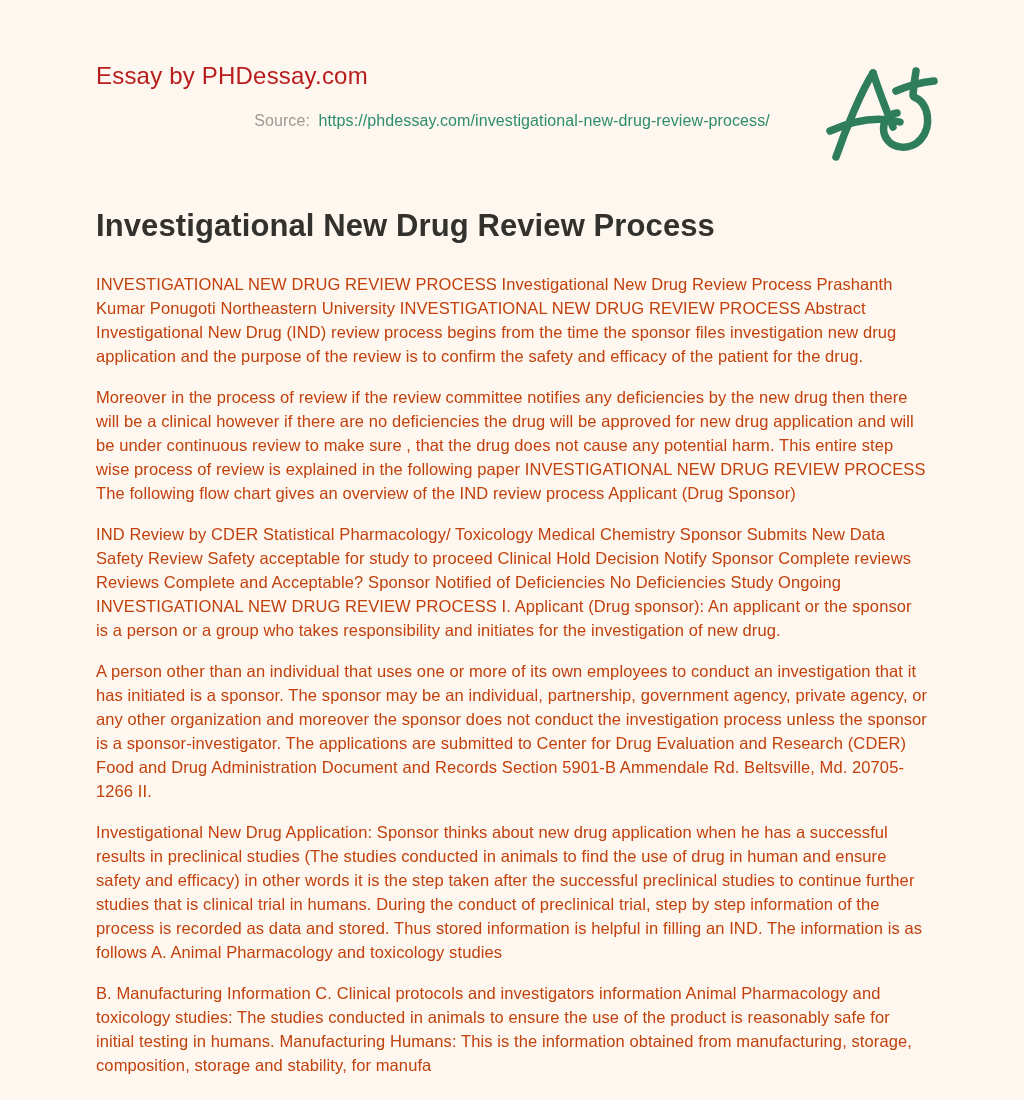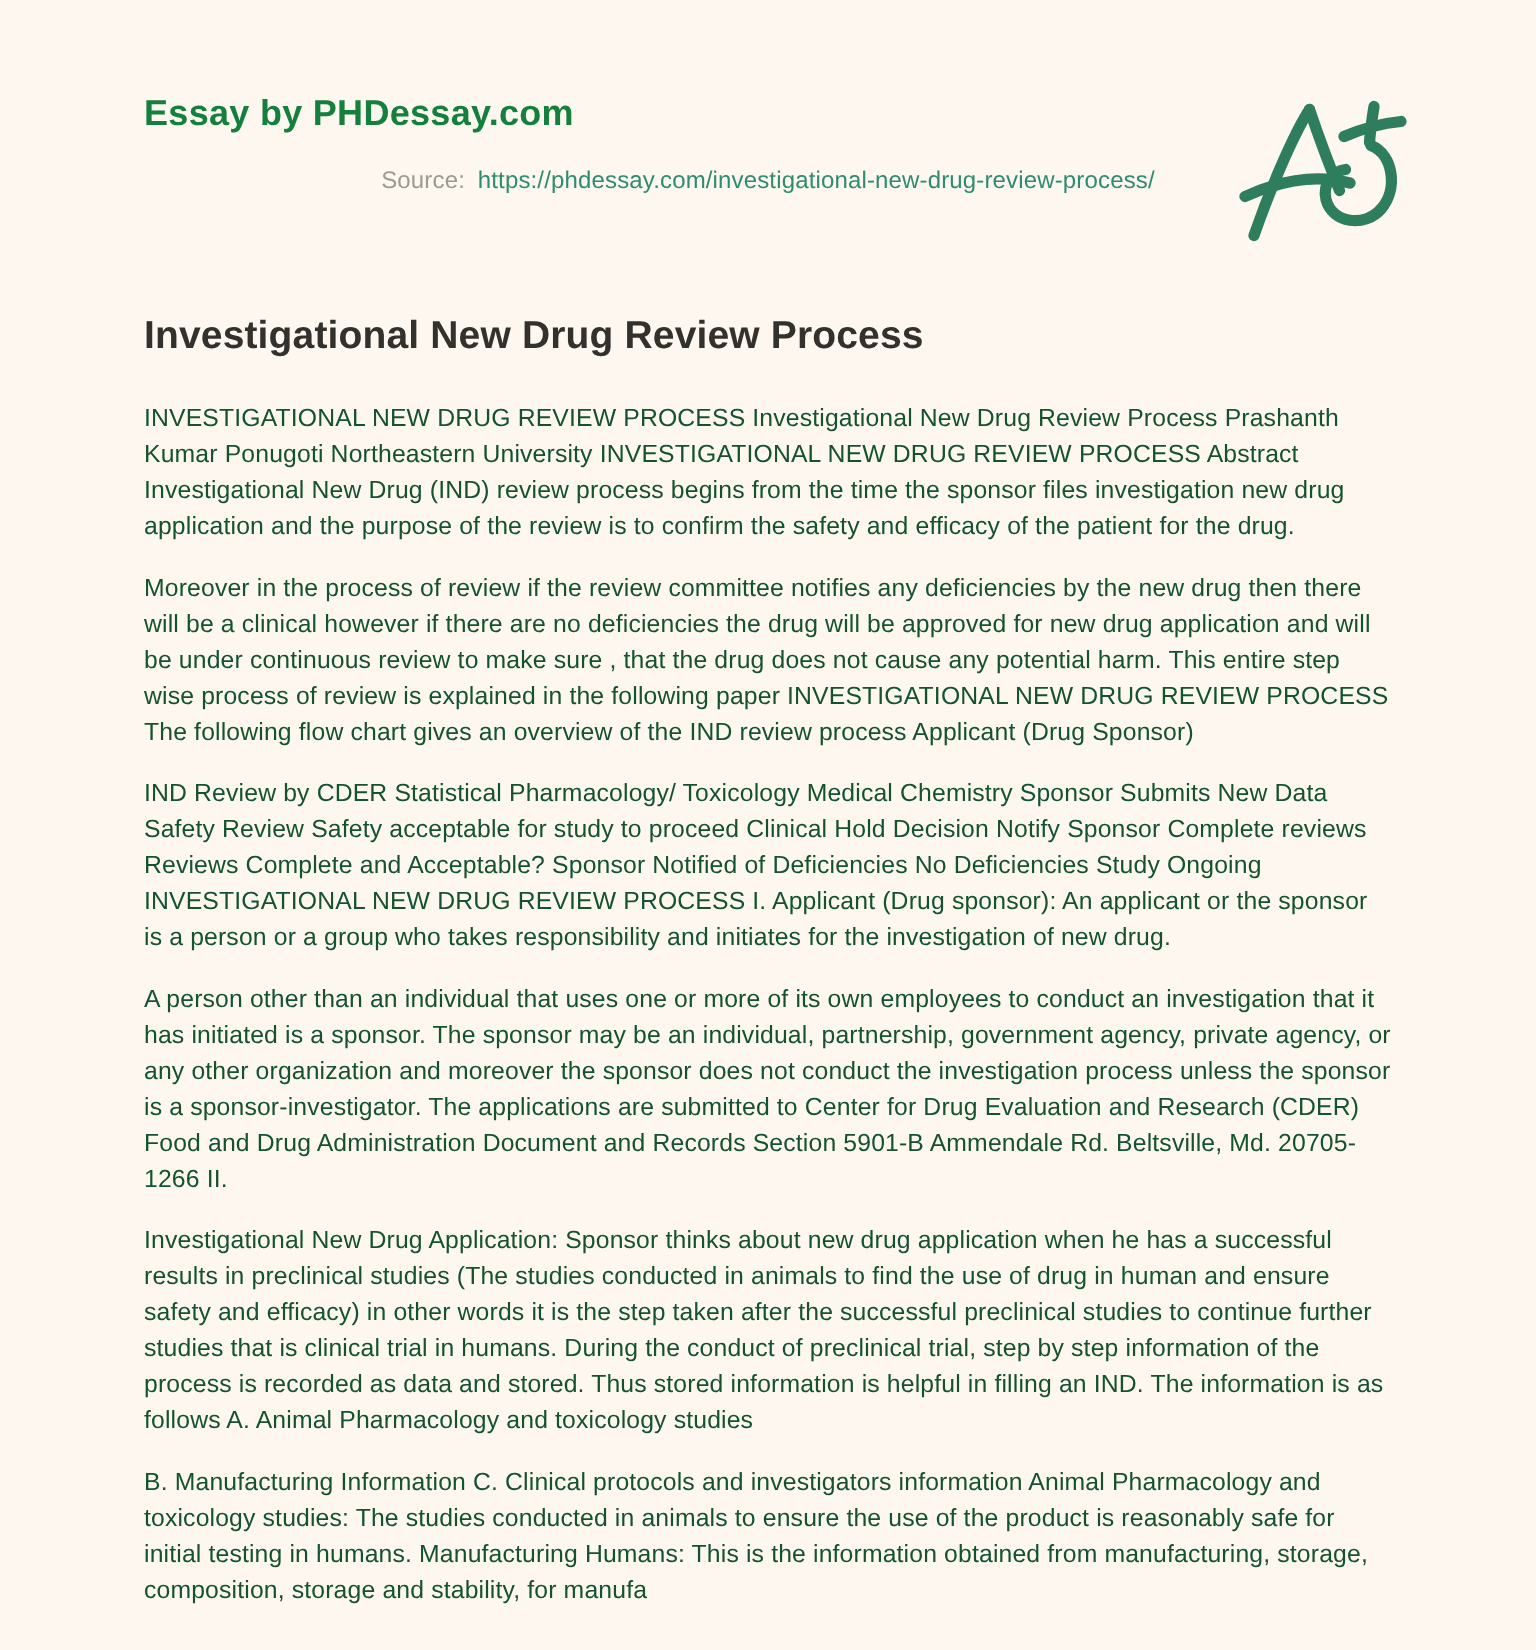--- a/index.html
+++ b/index.html
@@ -12,22 +12,22 @@
     position: relative;
     width: 1024px;
     min-height: 1100px;
     box-sizing: border-box;
     padding: 62px 96px 40px 96px;
     background: #FDF7EF;
   }
   .site-title {
     margin: 0 0 22px 0;
     font-size: 24px;
-    font-weight: 700;
-    color: #15803d;
+    font-weight: 400;
+    color: #b91c1c;
     letter-spacing: 0.2px;
   }
   .source-line {
     margin: 0;
     font-size: 16px;
     color: #9C9A93;
     letter-spacing: 0.1px;
     text-align: center;
   }
   .source-line a {
@@ -38,31 +38,31 @@
   .logo {
     position: absolute;
     top: 64px;
     right: 86px;
     width: 112px;
     height: 100px;
   }
   .logo svg { display: block; width: 100%; height: 100%; }
   .essay-title {
     margin: 78px 0 28px 0;
-    font-size: 26px;
+    font-size: 31px;
     font-weight: 600;
     color: #33312D;
     letter-spacing: 0.1px;
   }
   .para {
     margin: 0 0 17px 0;
     max-width: 836px;
     font-size: 16.5px;
     line-height: 24px;
-    color: #14532d;
+    color: #c2410c;
     letter-spacing: 0.1px;
   }
 </style>
 </head>
 <body>
 
 <div class="page">
 
   <header>
     <h1 class="site-title">Essay by PHDessay.com</h1>

